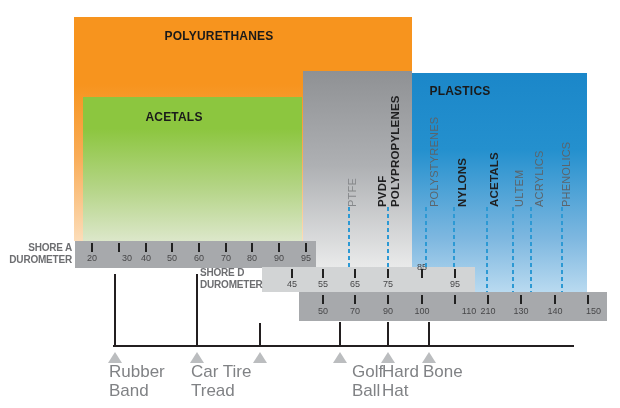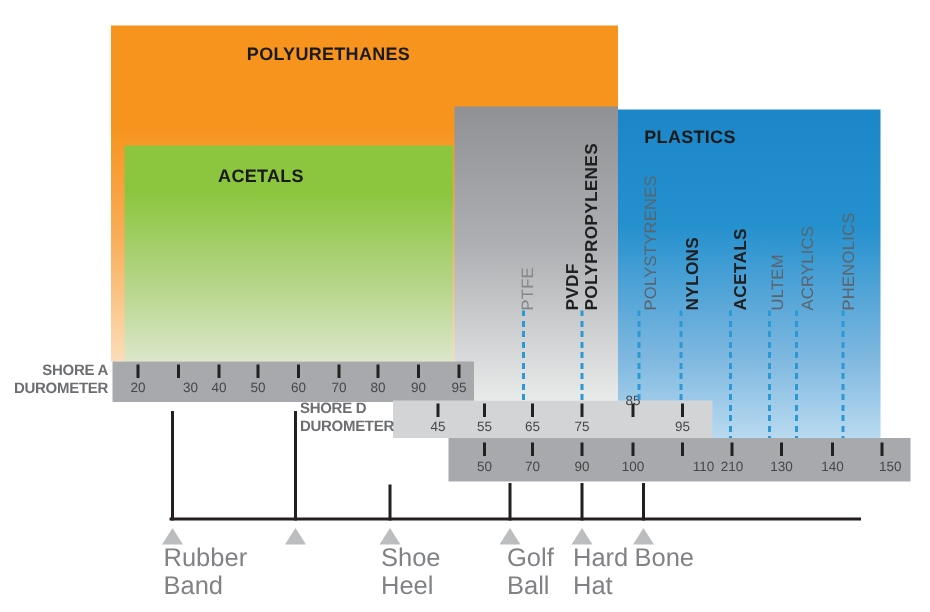--- a/index.html
+++ b/index.html
@@ -148,27 +148,27 @@
     <div class="mat-label mat-regular" style="left: 533px; top: 207px;">ACRYLICS</div>
     <div class="dash-line" style="left: 530px; top: 207px; height: 85px;"></div>
     <div class="mat-label mat-regular" style="left: 560px; top: 207px;">PHENOLICS</div>
     <div class="dash-line" style="left: 561px; top: 207px; height: 85px;"></div>
     <div class="drop-line" style="left: 114px; top: 274px; height: 73px;"></div>
     <div class="triangle" style="left: 108px; top: 352px;"></div>
     <div class="example-label" style="left: 109px; top: 362px;">Rubber
 Band</div>
     <div class="drop-line" style="left: 196px; top: 274px; height: 73px;"></div>
     <div class="triangle" style="left: 190px; top: 352px;"></div>
+    <div class="example-label" style="left: 191px; top: 362px;">Car Tire
+Tread</div>
     <div class="drop-line" style="left: 259px; top: 323px; height: 24px;"></div>
     <div class="triangle" style="left: 253px; top: 352px;"></div>
-    <div class="example-label" style="left: 254px; top: 362px;">Shoe
-Heel</div>
     <div class="drop-line" style="left: 339px; top: 322px; height: 25px;"></div>
     <div class="triangle" style="left: 333px; top: 352px;"></div>
-    <div class="example-label" style="left: 338px; top: 362px;">Golf
+    <div class="example-label" style="left: 352px; top: 362px;">Golf
 Ball</div>
     <div class="drop-line" style="left: 387px; top: 322px; height: 25px;"></div>
     <div class="triangle" style="left: 381px; top: 352px;"></div>
     <div class="example-label" style="left: 382px; top: 362px;">Hard
 Hat</div>
     <div class="drop-line" style="left: 428px; top: 322px; height: 25px;"></div>
     <div class="triangle" style="left: 422px; top: 352px;"></div>
     <div class="example-label" style="left: 423px; top: 362px;">Bone</div>
   </div>
 

